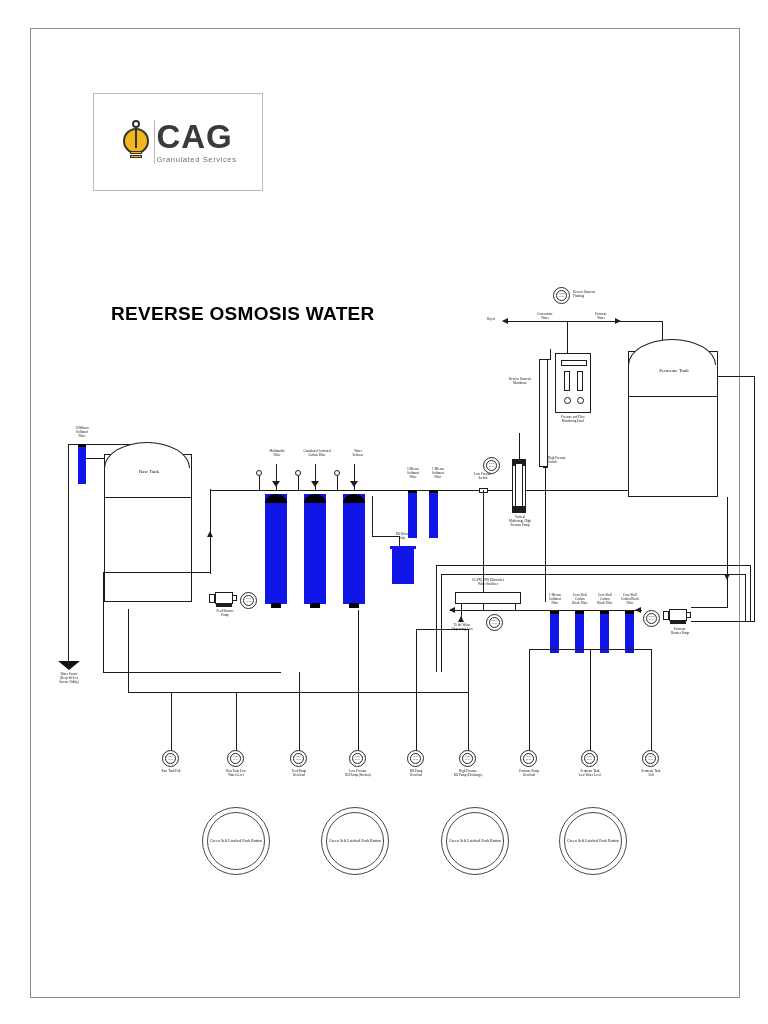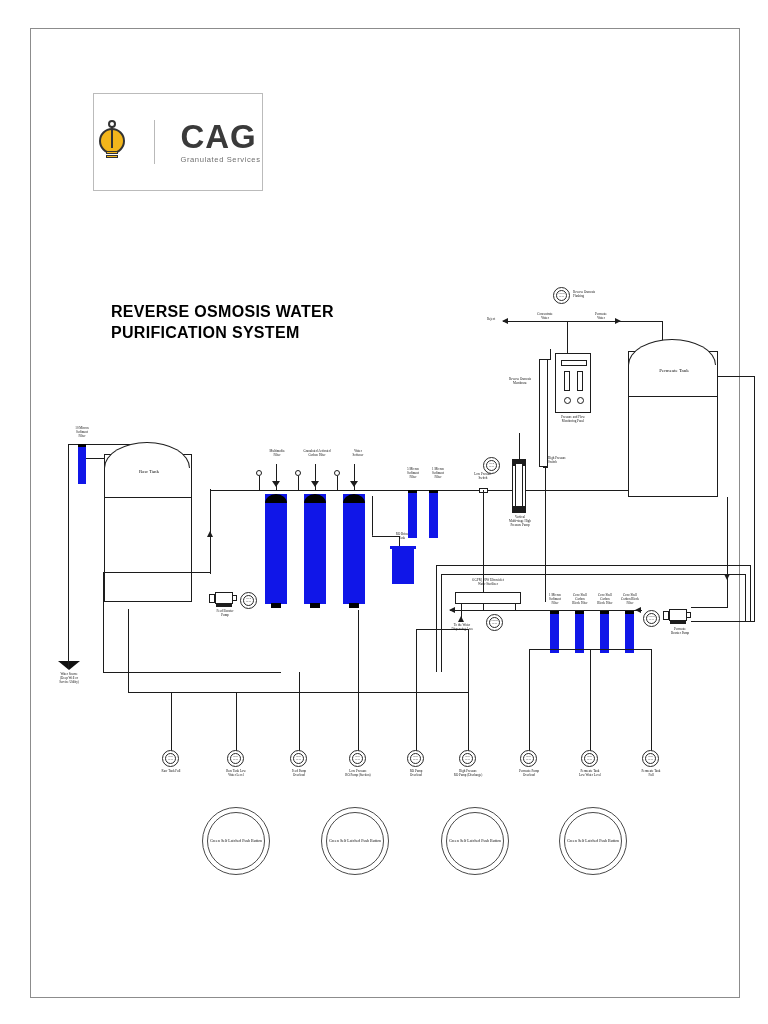--- a/index.html
+++ b/index.html
@@ -4,32 +4,32 @@
 <style>
   html,body{margin:0;padding:0;background:#ffffff;}
   body{width:768px;height:1024px;font-family:"Liberation Serif",serif;color:#000;}
   #page{position:relative;width:768px;height:1024px;background:#fff;overflow:hidden;}
   #sheet{position:absolute;left:30px;top:28px;width:708px;height:968px;border:1px solid #8c8c8c;background:#fff;}
   .abs{position:absolute;}
   .lbl{position:absolute;font-family:"Liberation Serif",serif;font-size:3.2px;line-height:1.25;text-align:center;color:#111;letter-spacing:0;white-space:pre-line;}
   .lbl.s5{font-size:5px;}
   
   #logo{position:absolute;left:62px;top:64px;width:168px;height:96px;border:1px solid #bbb;background:#fff;display:flex;align-items:center;justify-content:center;}
-  #logo .inner{display:flex;align-items:center;gap:25px;}
+  #logo .inner{display:flex;align-items:center;gap:1px;}
   .bulb{position:relative;width:34px;height:44px;}
   .bulb .glass{position:absolute;left:4px;top:8px;width:26px;height:26px;border-radius:50%;background:#f3b61b;border:2.2px solid #333;box-sizing:border-box;}
   .bulb .neck{position:absolute;left:11px;top:31px;width:12px;height:3px;background:#f3b61b;border:1.6px solid #333;box-sizing:border-box;}
   .bulb .neck2{position:absolute;left:11px;top:35px;width:12px;height:3px;background:#f3b61b;border:1.6px solid #333;box-sizing:border-box;}
   .bulb .fil{position:absolute;left:16px;top:2px;width:2px;height:26px;background:#333;}
   .bulb .dot{position:absolute;left:13px;top:0px;width:8px;height:8px;border-radius:50%;background:#fff;border:2px solid #333;box-sizing:border-box;}
   .logodiv{width:1px;height:44px;background:#b9b9b9;}
   .logotxt .cag{font-family:"Liberation Sans",sans-serif;font-size:33px;font-weight:700;letter-spacing:1px;color:#3a3a3a;line-height:1;}
   .logotxt .sub{font-family:"Liberation Sans",sans-serif;font-size:7.6px;color:#6f6f6f;letter-spacing:.6px;margin-top:2px;}
   
-  #title{position:absolute;left:80px;top:272px;width:340px;font-family:"Liberation Sans",sans-serif;font-size:16px;font-weight:700;line-height:1.32;color:#000;letter-spacing:.3px;}
+  #title{position:absolute;left:80px;top:272px;width:340px;font-family:"Liberation Sans",sans-serif;font-size:19px;font-weight:700;line-height:1.32;color:#000;letter-spacing:.3px;}
   
   .ln{position:absolute;background:#1c1c1c;}
   .hl{height:1px;}
   .vl{width:1px;}
   .tank{position:absolute;border:1px solid #1d1d1d;box-sizing:border-box;background:#fff;}
   .tank .dome{position:absolute;left:-1px;top:-13px;width:100%;height:26px;border:1px solid #1d1d1d;border-bottom:none;border-radius:50% 50% 0 0 / 100% 100% 0 0;box-sizing:border-box;background:#fff;}
   .tank .seam{position:absolute;left:0;width:100%;height:1px;background:#1d1d1d;}
   .vessel{position:absolute;background:#1016e8;}
   .vessel .cap{position:absolute;left:0;top:0;width:100%;background:#000;}
   .filt{position:absolute;background:#1016e8;}
@@ -82,21 +82,20 @@
         <div class="logodiv"></div>
         <div class="logotxt">
           <div class="cag">CAG</div>
           <div class="sub">Granulated Services</div>
         </div>
       </div>
     </div>
 
     <div id="title">
       <div>REVERSE OSMOSIS WATER</div>
-      <div>PURIFICATION SYSTEM</div>
     </div>
 
     <div class="src" style="left:27px;top:632px;"></div>
     <div class="ln vl" style="left:37px;top:415px;height:225px;"></div>
     <div class="lbl" style="left:10px;top:643px;width:56px;">Water Source
 (Deep Well or
 Service Utility)</div>
 
     <div class="ln hl" style="left:37px;top:415px;width:62px;"></div>
     <div class="filt" style="left:47px;top:415px;width:8px;height:40px;">

